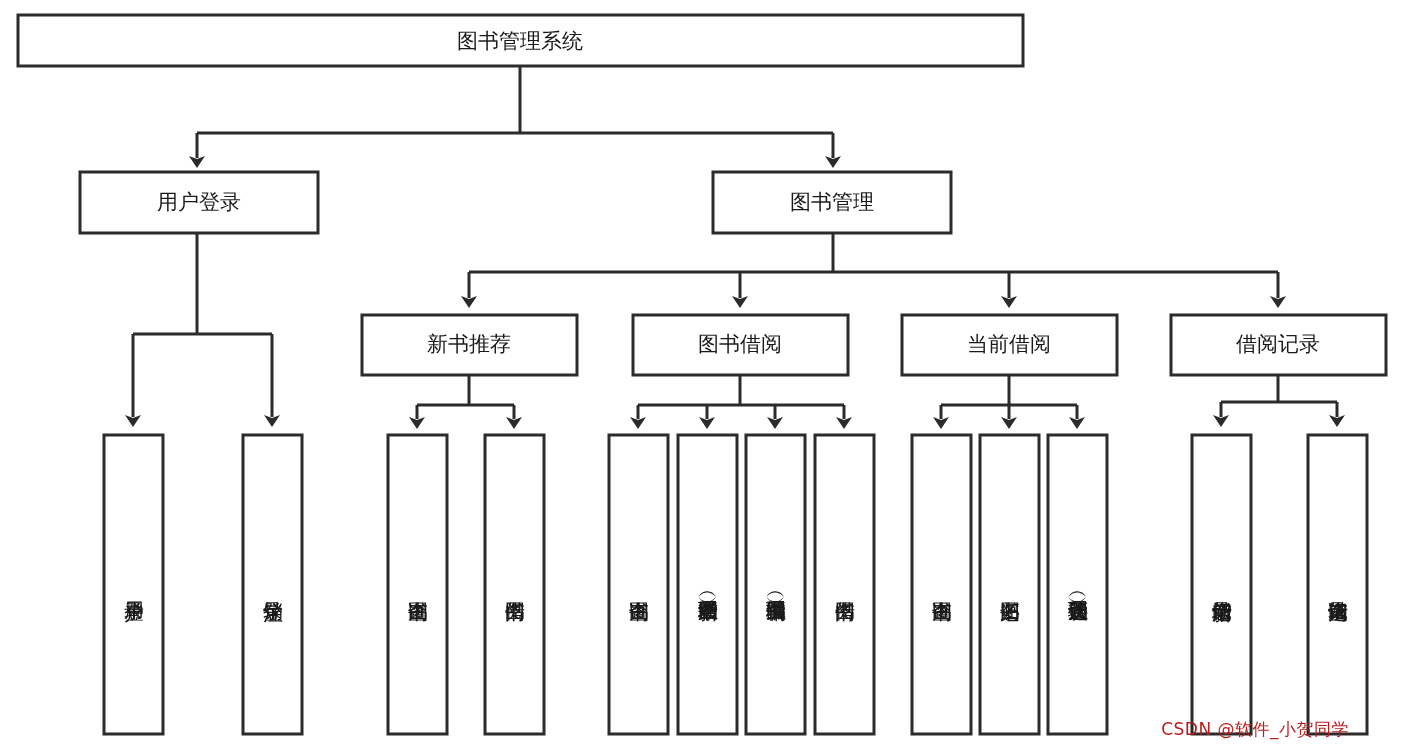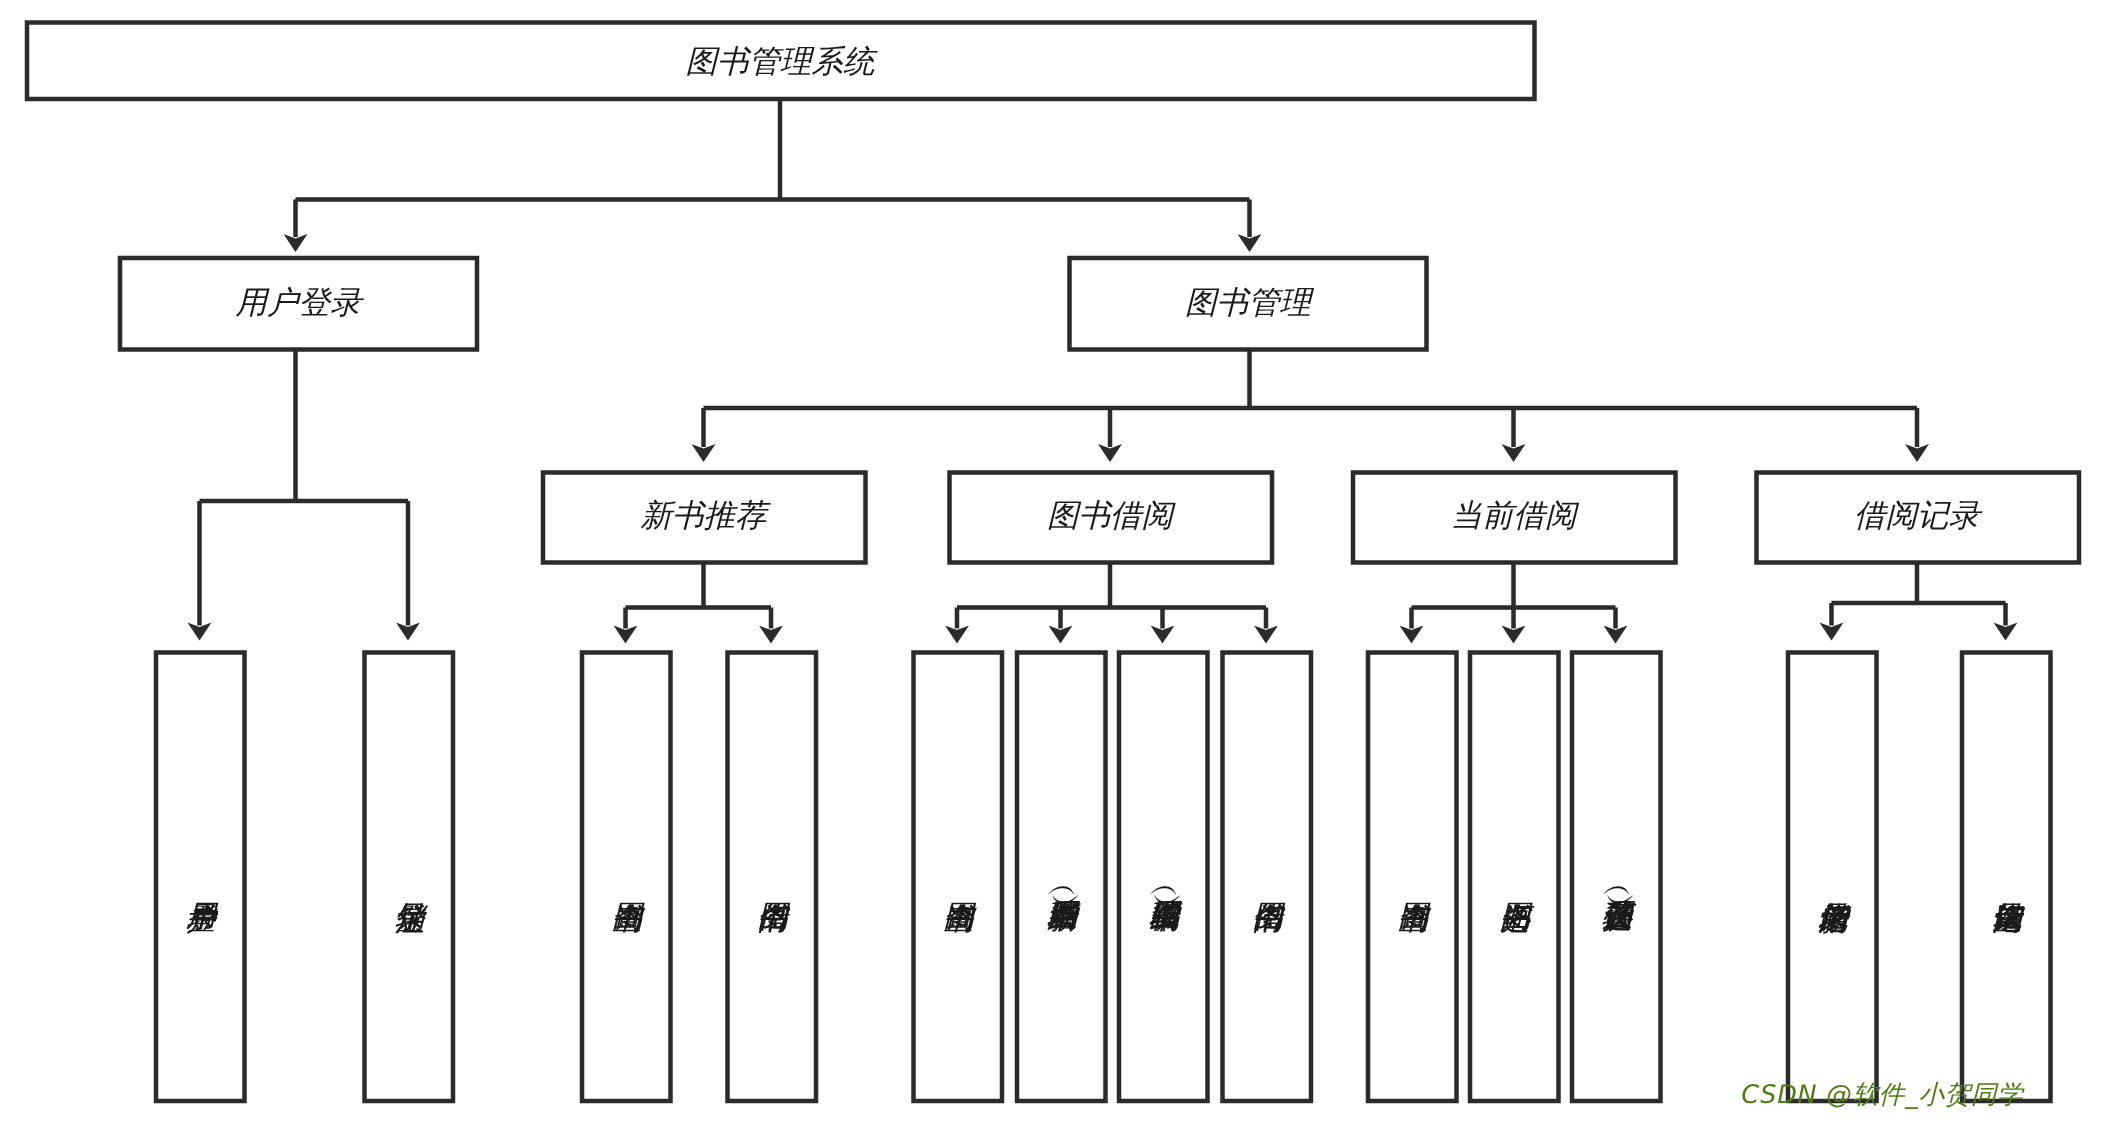--- a/index.html
+++ b/index.html
@@ -2,35 +2,35 @@
 <html><head>
 <meta charset="utf-8">
 <style>
   html,body{margin:0;padding:0;background:#ffffff;}
   body{
     width:1405px;height:747px;
     font-family:"DejaVu Sans","Liberation Sans",sans-serif;
     overflow:hidden;
     position:relative;
   }
-  #diagram-root{position:absolute;left:0;top:0;width:1357px;height:747px;font-style:italic;}
+  #diagram-root{position:absolute;left:0;top:0;width:1357px;height:747px;}
   svg.diagram{display:block;width:1405px;height:747px;}
   .node-rect{fill:#ffffff;stroke:#2b2b2b;stroke-width:3;}
   .node-label{
     font-family:"DejaVu Sans","Liberation Sans",sans-serif;
     font-size:21px;fill:#1a1a1a;
     dominant-baseline:middle;text-anchor:middle;
   }
   .node-label.vertical{font-size:20px;}
   .connector{stroke:#2b2b2b;stroke-width:3;fill:none;stroke-linecap:butt;}
   .arrow-head{fill:#2b2b2b;}
   .watermark{
     position:absolute;right:8px;bottom:6px;
     font-family:"DejaVu Sans","Liberation Sans",sans-serif;
-    font-size:17px;color:#4d7c0f;white-space:nowrap;
+    font-size:17px;color:#b91c1c;white-space:nowrap;
     letter-spacing:0.5px;
   }
 </style>
 </head>
 <body>
 
 <div id="diagram-root">
 <svg class="diagram" viewBox="0 0 1405 747" xmlns="http://www.w3.org/2000/svg">
 
   <defs>

